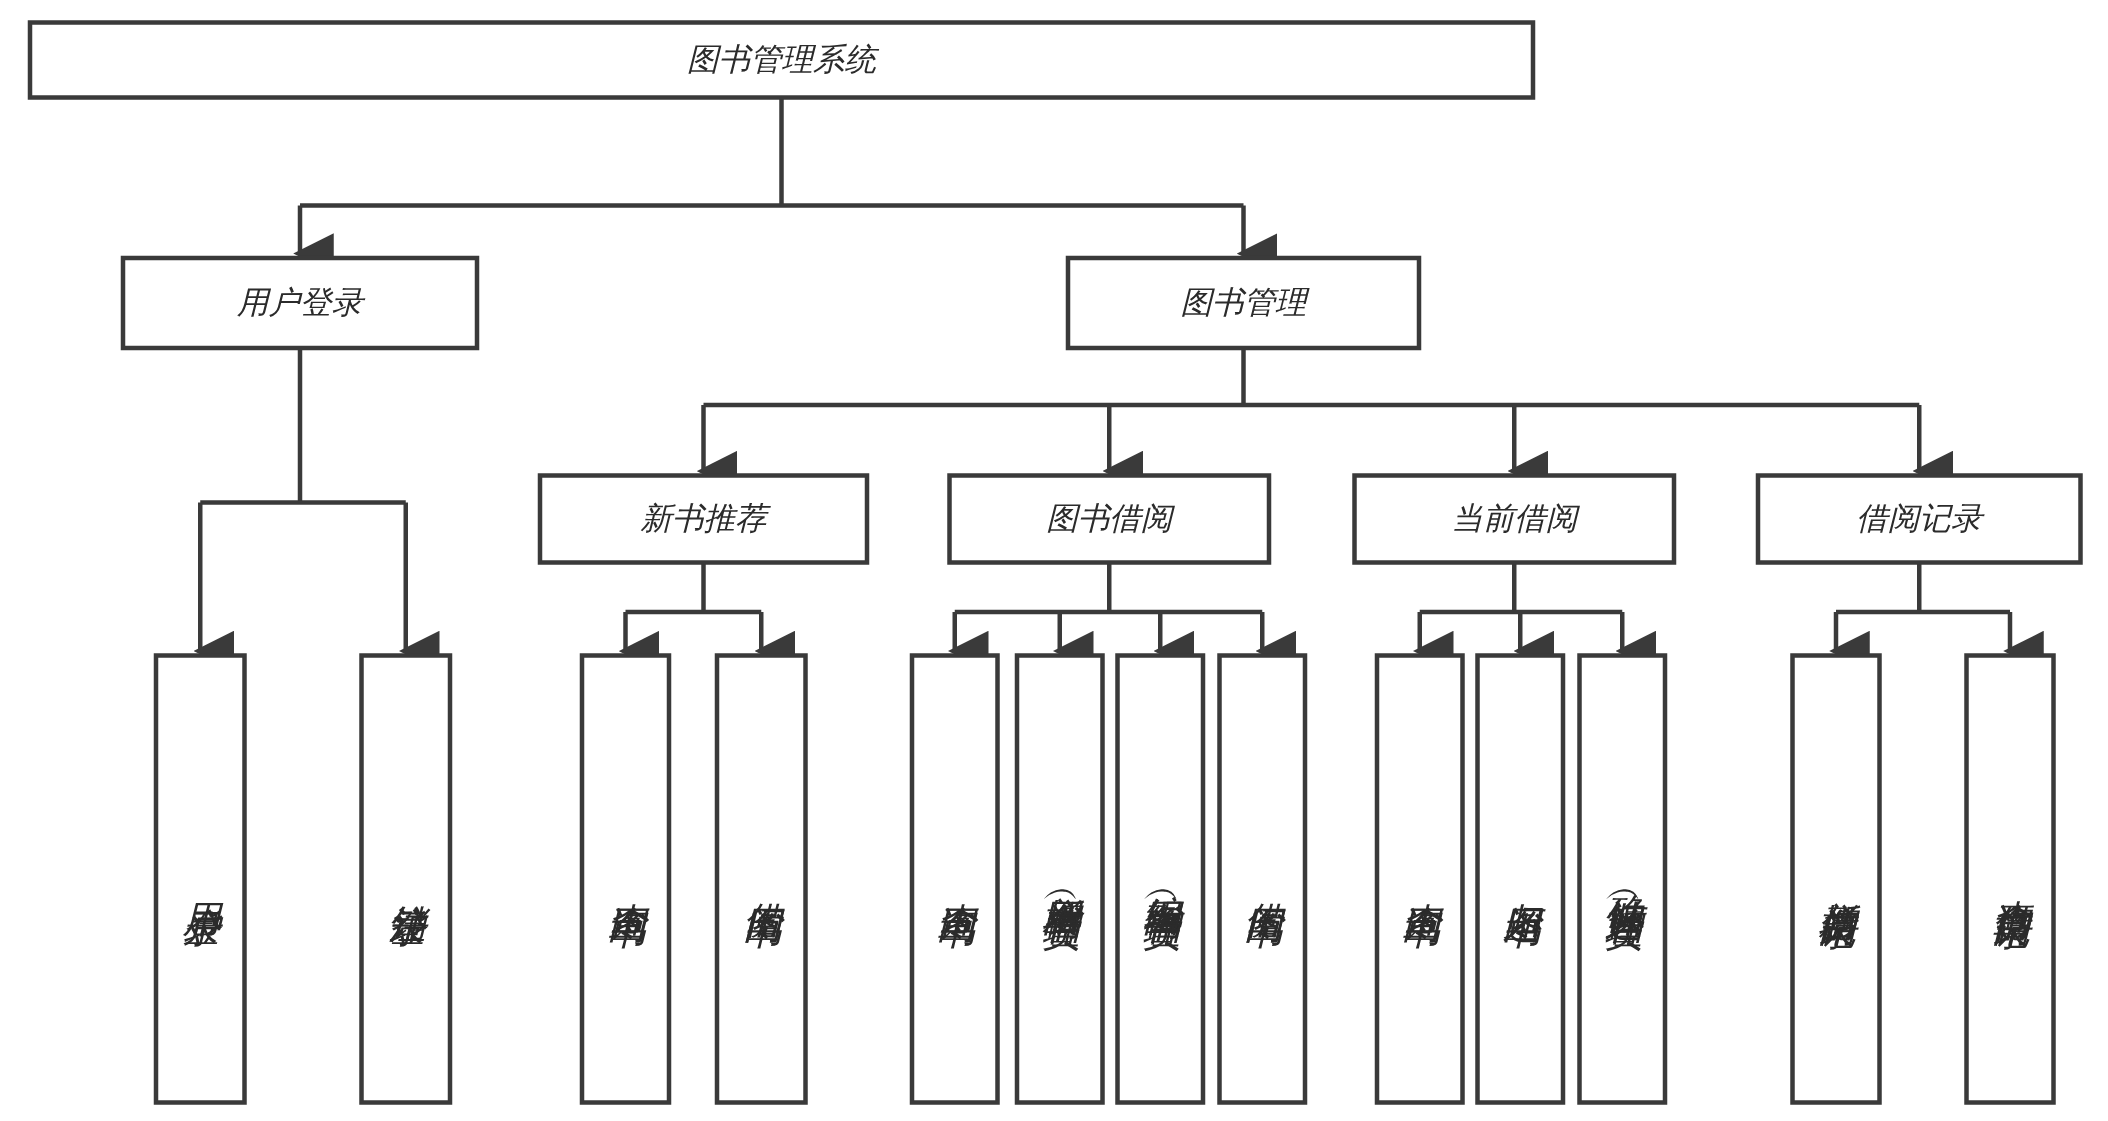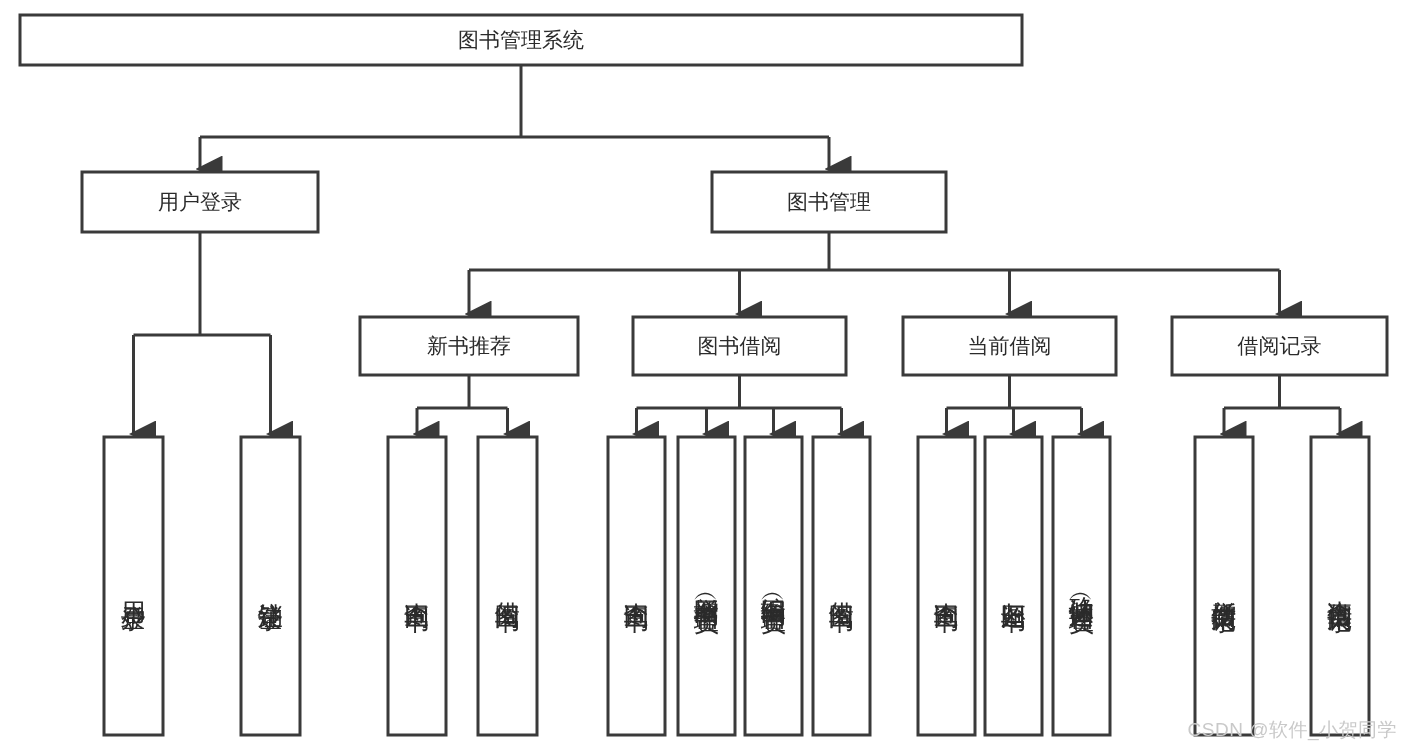--- a/index.html
+++ b/index.html
@@ -10,20 +10,21 @@
   }
   body {
     font-family: "Liberation Sans", "DejaVu Sans", sans-serif;
   }
   #diagram-root {
     position: relative;
     width: 1405px;
     height: 747px;
     background: #ffffff;
     overflow: hidden;
+    font-style: italic;
   }
   svg.diagram {
     display: block;
     width: 1405px;
     height: 747px;
   }
   .node-rect {
     fill: #ffffff;
     stroke: #3a3a3a;
     stroke-width: 3;
@@ -188,14 +189,13 @@
       <div class="leaf-label-wrap" style="left: 1053px; top: 437px; width: 57px; height: 298px;">
         <span class="leaf-label">确认归还（管理员）</span>
       </div>
       <div class="leaf-label-wrap" style="left: 1195px; top: 437px; width: 58px; height: 298px;">
         <span class="leaf-label">新增借阅记录</span>
       </div>
       <div class="leaf-label-wrap" style="left: 1311px; top: 437px; width: 58px; height: 298px;">
         <span class="leaf-label">查询借阅记录</span>
       </div>
     </div>
-  <div class="watermark">CSDN @软件_小贺同学</div>
 </div>
 
 </body></html>

